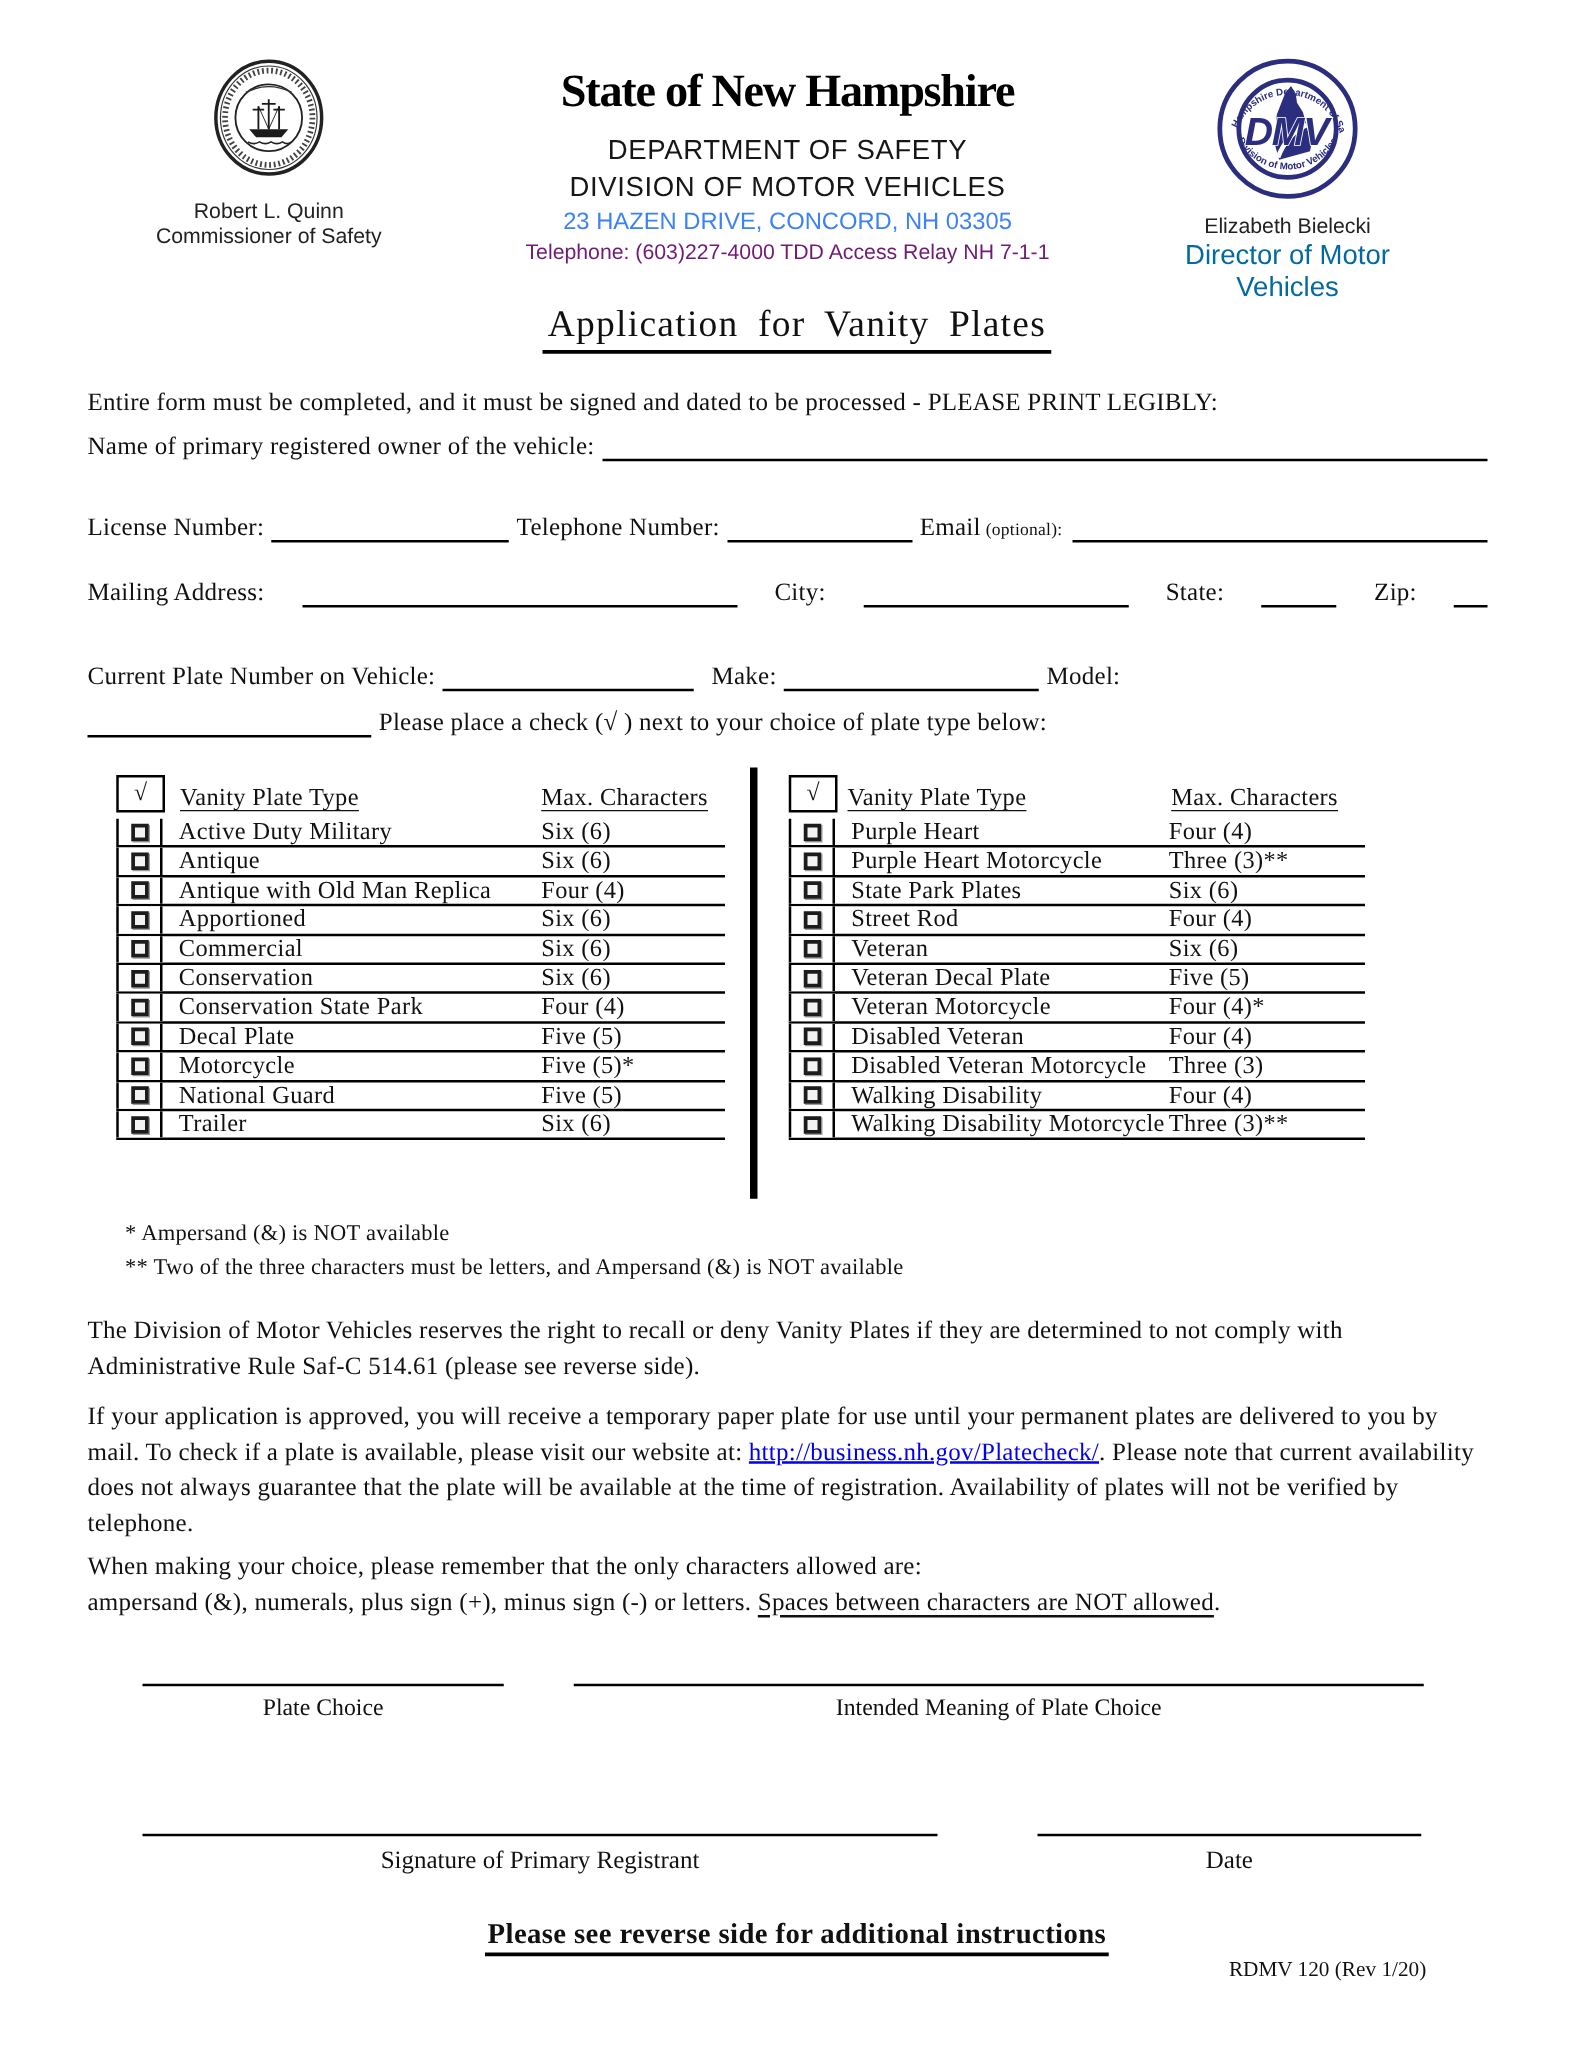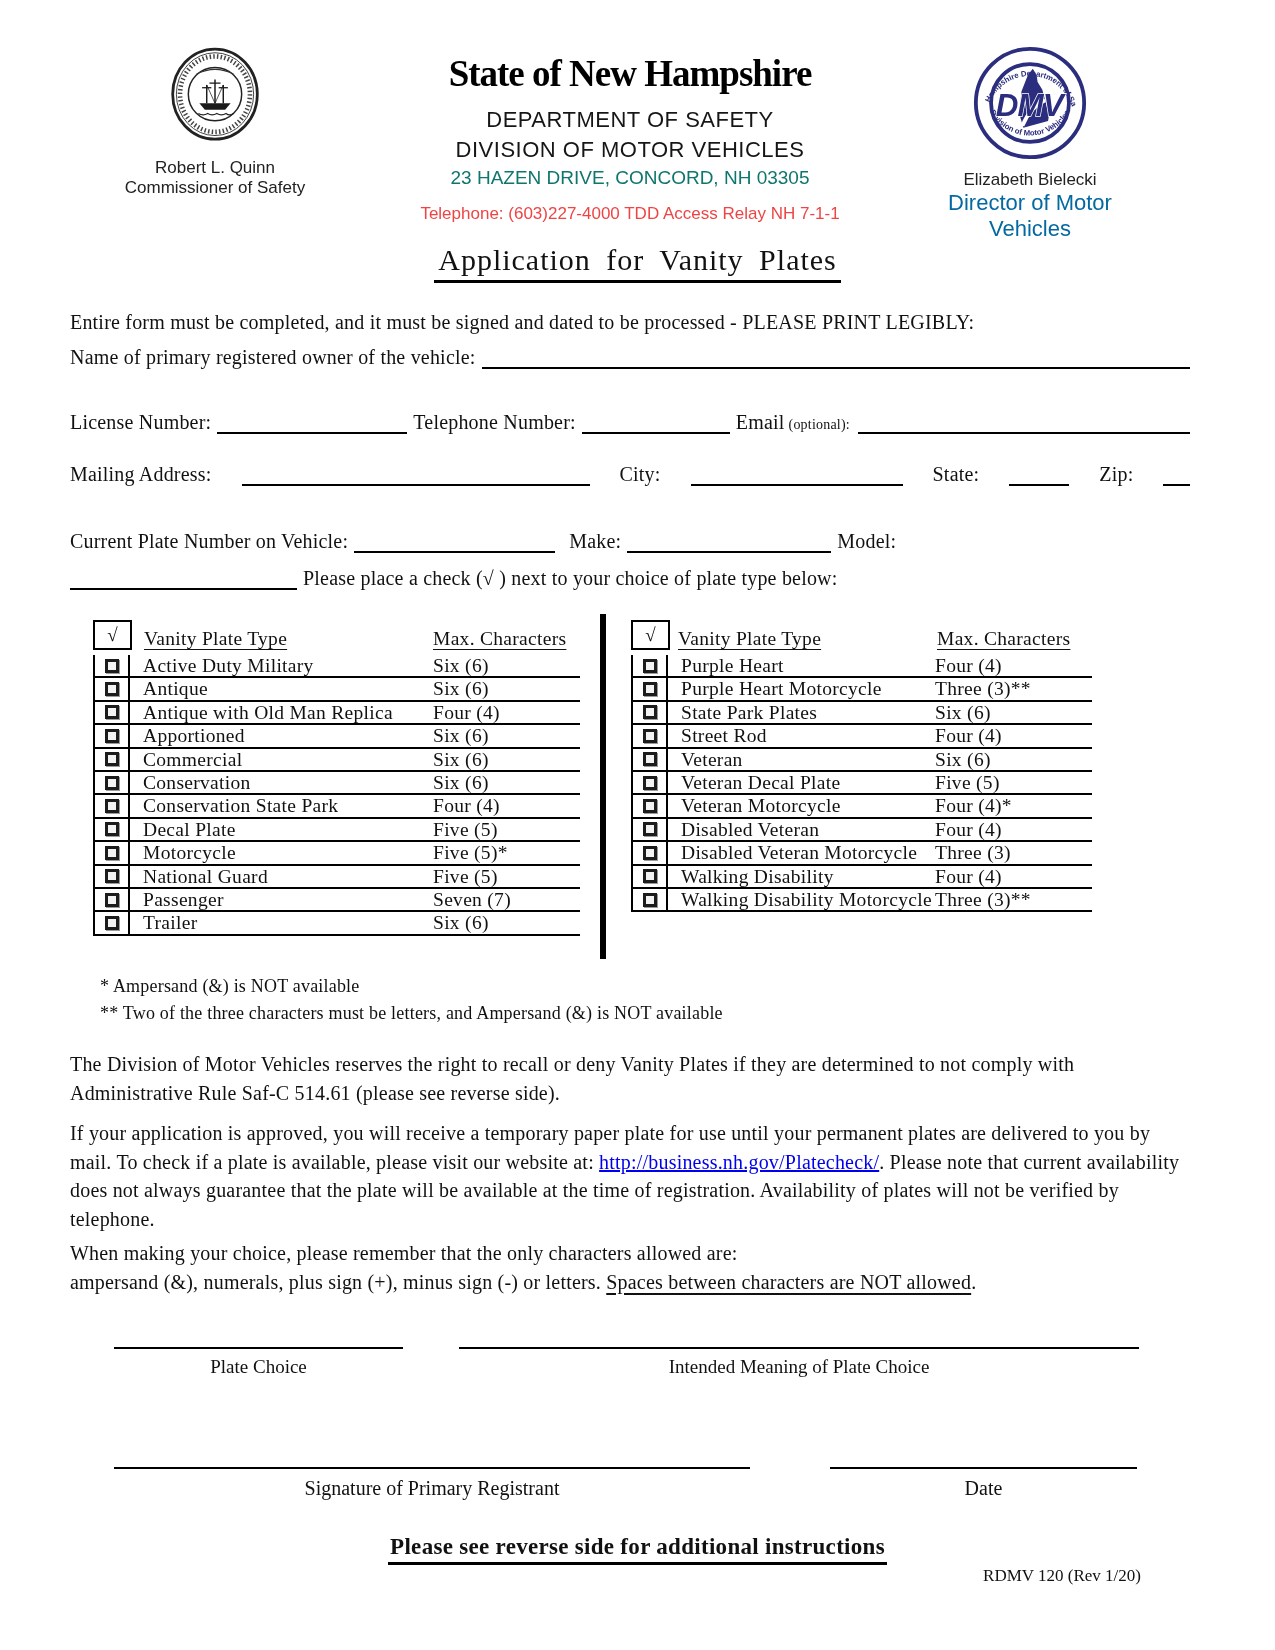--- a/index.html
+++ b/index.html
@@ -13,22 +13,22 @@
   
   #seal-block { position:absolute; left:120px; top:46px; width:190px; text-align:center; }
   #seal-svg { width:92px; height:100px; }
   #seal-name { font-size:17px; margin-top:8px; color:#222; }
   #seal-title { font-size:17px; color:#222; }
 
   #head-center { position:absolute; left:330px; top:52px; width:600px; text-align:center; }
   #state-title { font-size:37px; font-weight:bold; letter-spacing:-1px; color:#000; }
   #dept-line   { font-size:22px; margin-top:12px; letter-spacing:.5px; color:#161616;}
   #div-line    { font-size:22px; margin-top:4px;  letter-spacing:.5px; color:#161616;}
-  #addr-line   { font-size:19px; margin-top:4px;  color:#0f766e;}
-  #phone-line  { font-size:17px; margin-top:15px;  color:#ef4444;}
+  #addr-line   { font-size:19px; margin-top:4px;  color:#3b82f6;}
+  #phone-line  { font-size:17px; margin-top:3px;  color:#701a75;}
 
   #dmv-block { position:absolute; left:920px; top:46px; width:220px; text-align:center; }
   #dmv-svg { width:114px; height:114px; }
   #dmv-name  { font-size:17px; margin-top:6px; color:#222; }
   #dmv-title { font-size:22px; color:#0369a1; }
 
   
   #form-title-wrap { position:absolute; left:0; right:0; top:243px; text-align:center; }
   #form-title {
     display:inline-block; font-size:30px; letter-spacing:1px; word-spacing:7px;
@@ -261,27 +261,20 @@
           <span class="cbcell">
             <span class="cb"></span>
           </span>
           <span class="t-label">National Guard</span>
           <span class="t-max">Five (5)</span>
         </div>
       <div class="trow">
           <span class="cbcell">
             <span class="cb"></span>
           </span>
-          <span class="t-label">Passenger</span>
-          <span class="t-max">Seven (7)</span>
-        </div>
-      <div class="trow">
-          <span class="cbcell">
-            <span class="cb"></span>
-          </span>
           <span class="t-label">Trailer</span>
           <span class="t-max">Six (6)</span>
         </div>
     </div>
   </div>
 
   <div id="tbl-divider"></div>
 
   <div id="rtable" class="ptable">
     <div class="thead">

